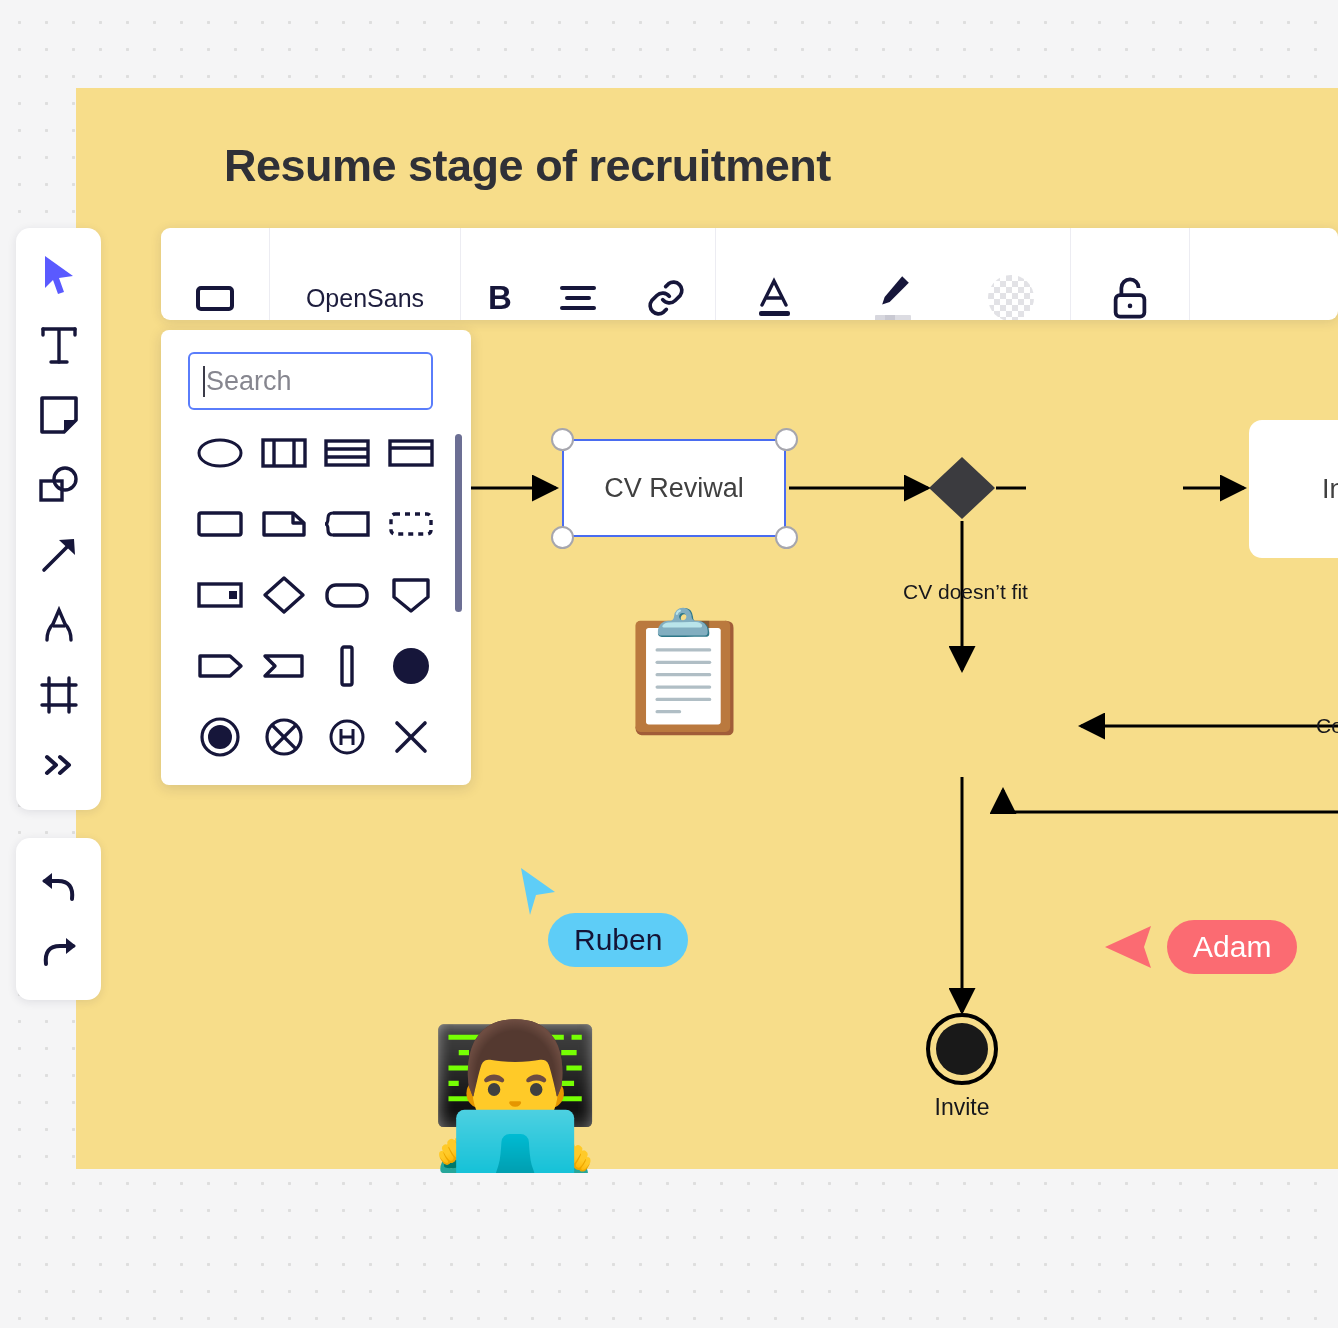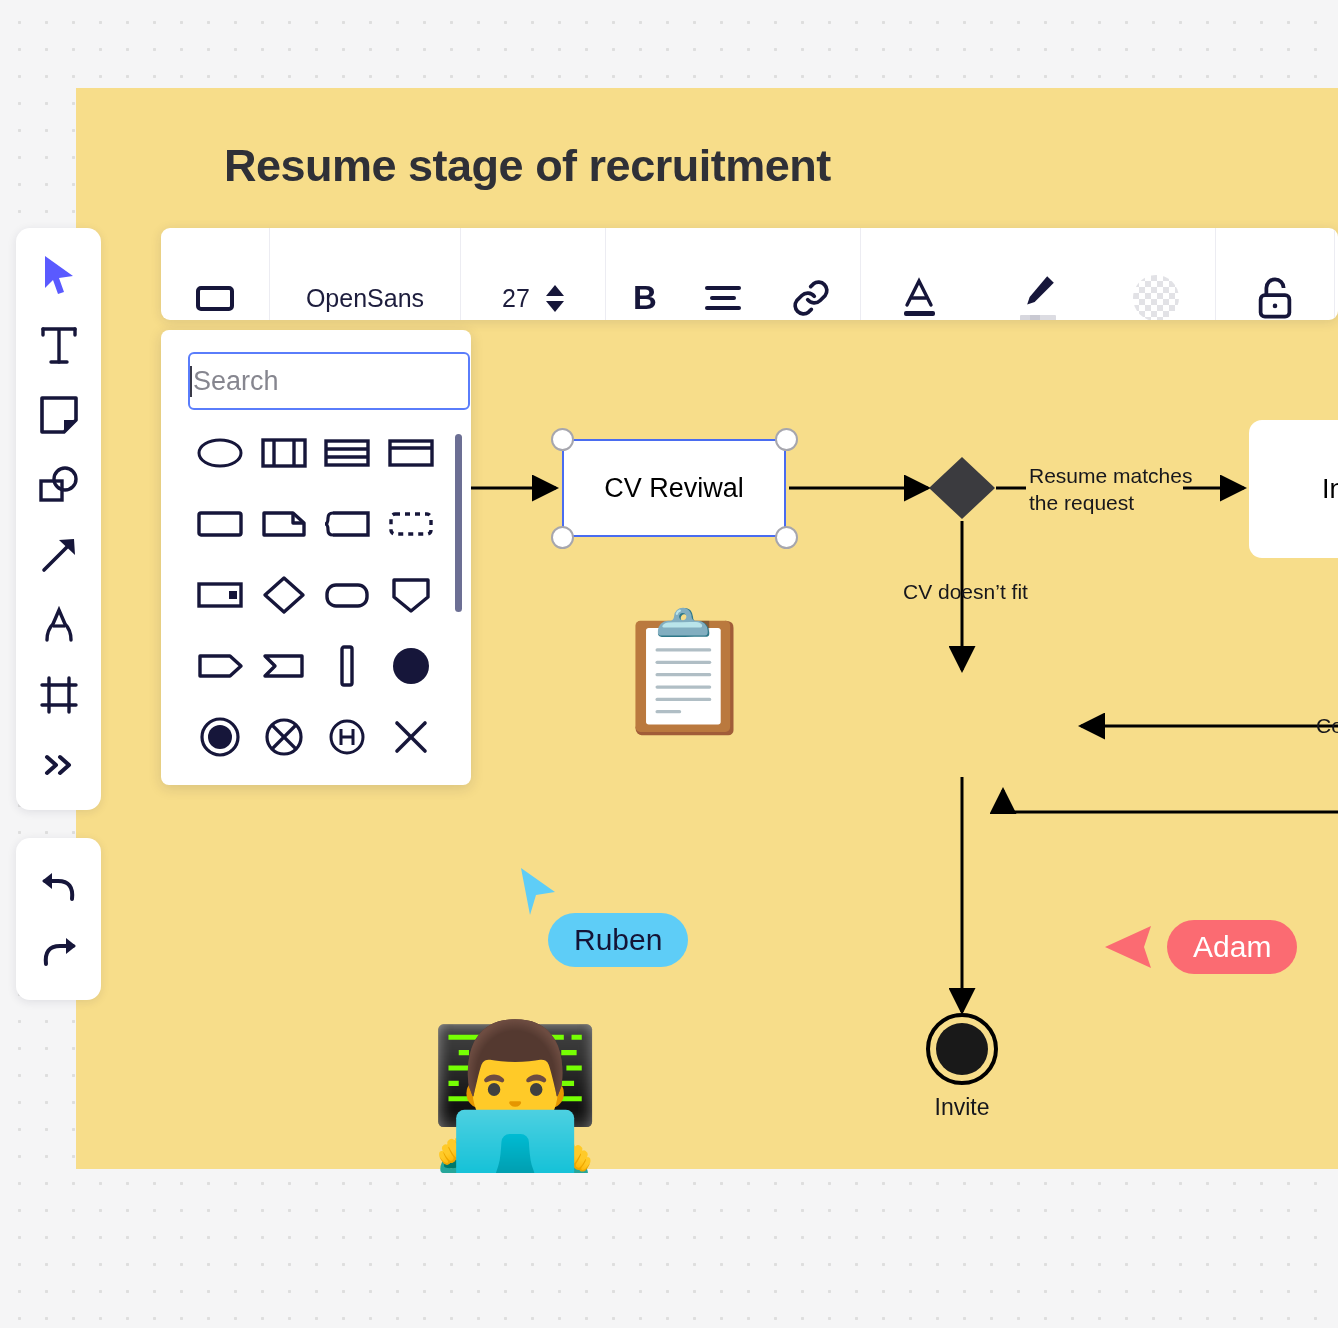--- a/index.html
+++ b/index.html
@@ -125,25 +125,26 @@
     left: 161px; top: 330px;
     width: 310px; height: 455px;
     background: #ffffff;
     border-radius: 8px;
     box-shadow: 0 3px 14px rgba(30,30,60,0.14);
     z-index: 38;
   }
   #shape-search {
     position: absolute;
     left: 27px; top: 22px;
-    width: 282px; height: 58px;
+    width: 245px; height: 58px;
     border: 2px solid #5a7dfb;
     border-radius: 6px;
     background: #fff;
     display: flex; align-items: center;
+    padding-left: 13px;
   }
   .caret {
     width: 2px; height: 31px; background: #3a3a48;
   }
   #shape-search-text {
     font-size: 27px; color: #86868f;
     margin-left: 1px;
   }
   #shape-grid {
     position: absolute;
@@ -166,21 +167,21 @@
     background: #6c6f94;
   }
 
   
   #diagram { position: absolute; inset: 0; z-index: 10; }
   .node {
     position: absolute;
     background: #ffffff;
     display: flex; align-items: center; justify-content: center;
     text-align: center;
-    color: #000000;
+    color: #404040;
     font-size: 27px;
     line-height: 1.28;
   }
   #node-cv {
     left: 562px; top: 439px; width: 224px; height: 98px;
     border: 2px solid #4a6cf0;
   }
   #node-rejection {
     left: 851px; top: 676px; width: 224px; height: 100px;
     border-radius: 13px;
@@ -279,22 +280,20 @@
   <div class="handle" style="left:775px;top:428px;"></div>
   <div class="handle" style="left:551px;top:526px;"></div>
   <div class="handle" style="left:775px;top:526px;"></div>
 
 
   <div class="node" id="node-invite">
     <span>Invite
 in</span>
   </div>
 
-  <div class="edge-label" style="left:1029px;top:462px;">Resume matches
-the request</div>
   <div class="edge-label" style="left:903px;top:578px;">CV doesn’t fit</div>
   <div class="edge-label" style="left:1316px;top:712px;">Co</div>
 
   <div id="final-label">Invite</div>
 
   <div class="sticker" id="clipboard">📋</div>
   <div class="sticker" id="technologist">👨‍💻</div>
 </div>
 
 <div class="cursor-group" id="cursor-ruben">
@@ -318,33 +317,20 @@
       <svg width="40" height="30" viewBox="0 0 40 30">
         <rect x="3" y="5" width="34" height="21" rx="3" fill="none" stroke="#16163a" stroke-width="4"></rect>
       </svg>
     </div>
   </div>
 
   <div class="tb-group">
     <div class="tb-item tb-font" style="justify-content:center;">OpenSans</div>
   </div>
 
-  <div class="tb-group">
-    <div class="tb-item tb-size">
-      <span class="tb-size-val">27</span>
-      <span class="spinner">
-        <svg width="18" height="11" viewBox="0 0 18 11">
-          <path d="M9,0 L18,11 L0,11 Z" fill="#16163a"></path>
-        </svg>
-        <svg width="18" height="11" viewBox="0 0 18 11">
-          <path d="M0,0 L18,0 L9,11 Z" fill="#16163a"></path>
-        </svg>
-      </span>
-    </div>
-  </div>
 
   <div class="tb-group">
     <div class="tb-item tb-bold">B</div>
     <div class="tb-item tb-icon">
       <svg width="40" height="28" viewBox="0 0 40 28">
         <rect x="2" y="2" width="36" height="4" rx="2" fill="#16163a"></rect>
         <rect x="7" y="12" width="26" height="4" rx="2" fill="#16163a"></rect>
         <rect x="2" y="22" width="36" height="4" rx="2" fill="#16163a"></rect>
       </svg>
     </div>

